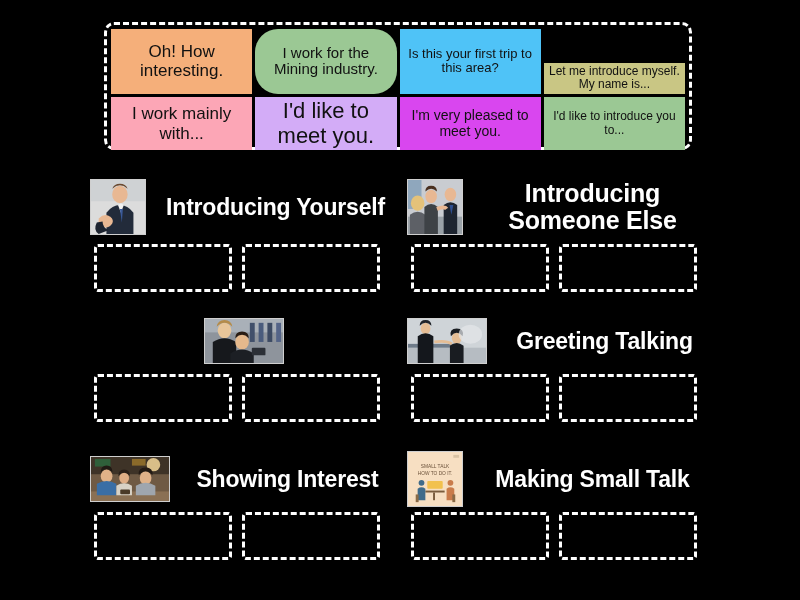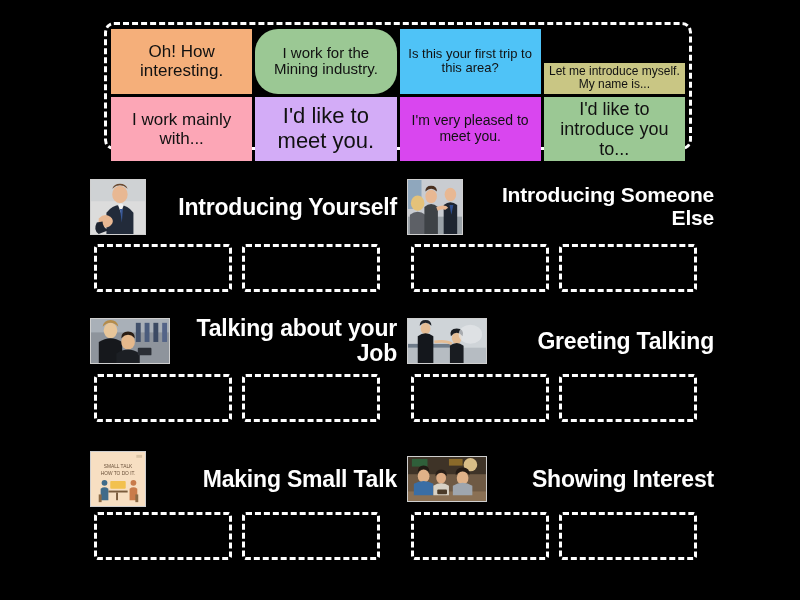--- a/index.html
+++ b/index.html
@@ -98,21 +98,21 @@
   .cat-thumb svg { display: block; width: 100%; height: 100%; }
 
   .cat-thumb.wide { width: 80px; height: 46px; }
 
   .cat-label {
     flex: 1 1 auto;
     color: #ffffff;
     font-size: 23px;
     font-weight: bold;
     line-height: 1.08;
-    text-align: right;
+    text-align: center;
     letter-spacing: -0.2px;
     padding-left: 2px;
   }
 
   .dropzone-row {
     display: flex;
     gap: 10px;
     padding-left: 4px;
   }
 
@@ -153,21 +153,21 @@
     <div class="tile-row">
       <div class="tile" id="t10" style="background: rgb(252, 166, 182); font-size: 17px;">
         <span>I work mainly with...</span>
       </div>
       <div class="tile" id="t11" style="background: rgb(211, 172, 247); font-size: 22px;">
         <span>I'd like to meet you.</span>
       </div>
       <div class="tile" id="t12" style="background: #d946ef; font-size: 14px;">
         <span>I'm very pleased to meet you.</span>
       </div>
-      <div class="tile" id="t13" style="background: rgb(155, 200, 148); font-size: 18px;">
+      <div class="tile" id="t13" style="background: rgb(155, 200, 148); font-size: 12px;">
         <span>I'd like to introduce you to...</span>
       </div>
     </div>
 
   </div>
 
   <div id="category-grid">
 
     <div class="category-cell row1">
       <div class="cell-head">
@@ -203,21 +203,21 @@
             <path d="M2 56 L2 36 q8 -6 16 0 L18 56z" fill="#5d6066"></path>
             <ellipse cx="24" cy="17" rx="6" ry="7" fill="#e8b893"></ellipse>
             <path d="M18 12 q6 -6 12 0 q0 -6 -6 -6 q-6 0 -6 6z" fill="#4a3020"></path>
             <path d="M17 56 L17 28 q7 -6 14 0 L31 56z" fill="#3e4246"></path>
             <ellipse cx="44" cy="15" rx="6" ry="7" fill="#e8b893"></ellipse>
             <path d="M37 56 L37 26 q7 -6 14 0 L51 56z" fill="#1e2530"></path>
             <path d="M43 26 l2 10 l2 -10z" fill="#2f4f8f"></path>
             <path d="M30 30 q8 -3 10 0" stroke="#e8b893" stroke-width="4" fill="none"></path>
           </svg>
         </div>
-        <div class="cat-label" style="font-size:21px">Introducing Someone Else</div>
+        <div class="cat-label" style="font-size:25px">Introducing Someone Else</div>
       </div>
       <div class="dropzone-row">
         <div class="dropzone"></div>
         <div class="dropzone"></div>
       </div>
     </div>
 
     <div class="category-cell row2">
       <div class="cell-head">
         <div class="cat-thumb wide">
@@ -230,21 +230,20 @@
             <rect x="73" y="4" width="5" height="20" fill="#546488"></rect>
             <ellipse cx="20" cy="12" rx="7" ry="8" fill="#e8c69a"></ellipse>
             <path d="M12 8 q8 -8 16 0 q-1 -7 -8 -7 q-7 0 -8 7z" fill="#b58c4a"></path>
             <path d="M8 46 L8 24 q12 -8 24 0 L32 46z" fill="#16181c"></path>
             <ellipse cx="38" cy="24" rx="7" ry="8" fill="#e6b98c"></ellipse>
             <path d="M31 20 q7 -7 14 0 q0 -7 -7 -7 q-7 0 -7 7z" fill="#2a1d14"></path>
             <path d="M26 46 L26 36 q12 -8 24 0 L50 46z" fill="#1c1f24"></path>
             <rect x="48" y="30" width="14" height="8" rx="1" fill="#2b2f36"></rect>
           </svg>
         </div>
-        <div class="cat-label">Talking about your Job</div>
       </div>
       <div class="dropzone-row">
         <div class="dropzone"></div>
         <div class="dropzone"></div>
       </div>
     </div>
 
     <div class="category-cell row2">
       <div class="cell-head">
         <div class="cat-thumb wide">
@@ -256,47 +255,20 @@
             <path d="M12 7 q6 -6 12 0 q0 -6 -6 -6 q-6 0 -6 6z" fill="#20242a"></path>
             <path d="M10 46 L10 18 q8 -6 16 0 L26 46z" fill="#14171c"></path>
             <ellipse cx="50" cy="20" rx="5" ry="6" fill="#e4bd95"></ellipse>
             <path d="M44 18 q6 -7 12 0 q2 -8 -6 -8 q-8 0 -6 8z" fill="#1a1d22"></path>
             <path d="M43 46 L43 28 q7 -6 14 0 L57 46z" fill="#191c21"></path>
             <path d="M27 24 q12 -2 18 2" stroke="#e4bd95" stroke-width="3" fill="none"></path>
             <ellipse cx="64" cy="16" rx="12" ry="10" fill="#e4e7ea" opacity="0.7"></ellipse>
           </svg>
         </div>
         <div class="cat-label">Greeting Talking</div>
-      </div>
-      <div class="dropzone-row">
-        <div class="dropzone"></div>
-        <div class="dropzone"></div>
-      </div>
-    </div>
-
-    <div class="category-cell row3">
-      <div class="cell-head">
-        <div class="cat-thumb">
-          <svg viewBox="0 0 56 56" preserveAspectRatio="none">
-            <rect width="56" height="56" fill="#f7dfc2"></rect>
-            <rect x="47" y="3" width="6" height="3" fill="#d8c2a4"></rect>
-            <text x="28" y="17" font-family="Liberation Sans, sans-serif" font-size="5" fill="#6a513a" text-anchor="middle">SMALL TALK</text>
-            <text x="28" y="24" font-family="Liberation Sans, sans-serif" font-size="5" fill="#6a513a" text-anchor="middle">HOW TO DO IT.</text>
-            <rect x="20" y="30" width="16" height="8" rx="1" fill="#f2c14e"></rect>
-            <rect x="18" y="40" width="20" height="2" fill="#7a5c3c"></rect>
-            <rect x="26" y="42" width="2" height="8" fill="#7a5c3c"></rect>
-            <circle cx="14" cy="32" r="3" fill="#3f6b8a"></circle>
-            <path d="M10 50 L10 38 q4 -3 8 0 L18 50z" fill="#3f6b8a"></path>
-            <circle cx="44" cy="32" r="3" fill="#c97b4a"></circle>
-            <path d="M40 50 L40 38 q4 -3 8 0 L48 50z" fill="#c97b4a"></path>
-            <rect x="8" y="44" width="3" height="8" fill="#8a6a46"></rect>
-            <rect x="46" y="44" width="3" height="8" fill="#8a6a46"></rect>
-          </svg>
-        </div>
-        <div class="cat-label">Making Small Talk</div>
       </div>
       <div class="dropzone-row">
         <div class="dropzone"></div>
         <div class="dropzone"></div>
       </div>
     </div>
 
     <div class="category-cell row3">
       <div class="cell-head">
         <div class="cat-thumb wide">
@@ -320,15 +292,42 @@
           </svg>
         </div>
         <div class="cat-label">Showing Interest</div>
       </div>
       <div class="dropzone-row">
         <div class="dropzone"></div>
         <div class="dropzone"></div>
       </div>
     </div>
 
+    <div class="category-cell row3">
+      <div class="cell-head">
+        <div class="cat-thumb">
+          <svg viewBox="0 0 56 56" preserveAspectRatio="none">
+            <rect width="56" height="56" fill="#f7dfc2"></rect>
+            <rect x="47" y="3" width="6" height="3" fill="#d8c2a4"></rect>
+            <text x="28" y="17" font-family="Liberation Sans, sans-serif" font-size="5" fill="#6a513a" text-anchor="middle">SMALL TALK</text>
+            <text x="28" y="24" font-family="Liberation Sans, sans-serif" font-size="5" fill="#6a513a" text-anchor="middle">HOW TO DO IT.</text>
+            <rect x="20" y="30" width="16" height="8" rx="1" fill="#f2c14e"></rect>
+            <rect x="18" y="40" width="20" height="2" fill="#7a5c3c"></rect>
+            <rect x="26" y="42" width="2" height="8" fill="#7a5c3c"></rect>
+            <circle cx="14" cy="32" r="3" fill="#3f6b8a"></circle>
+            <path d="M10 50 L10 38 q4 -3 8 0 L18 50z" fill="#3f6b8a"></path>
+            <circle cx="44" cy="32" r="3" fill="#c97b4a"></circle>
+            <path d="M40 50 L40 38 q4 -3 8 0 L48 50z" fill="#c97b4a"></path>
+            <rect x="8" y="44" width="3" height="8" fill="#8a6a46"></rect>
+            <rect x="46" y="44" width="3" height="8" fill="#8a6a46"></rect>
+          </svg>
+        </div>
+        <div class="cat-label">Making Small Talk</div>
+      </div>
+      <div class="dropzone-row">
+        <div class="dropzone"></div>
+        <div class="dropzone"></div>
+      </div>
+    </div>
+
   </div>
 
 </div>
 
 </body></html>

